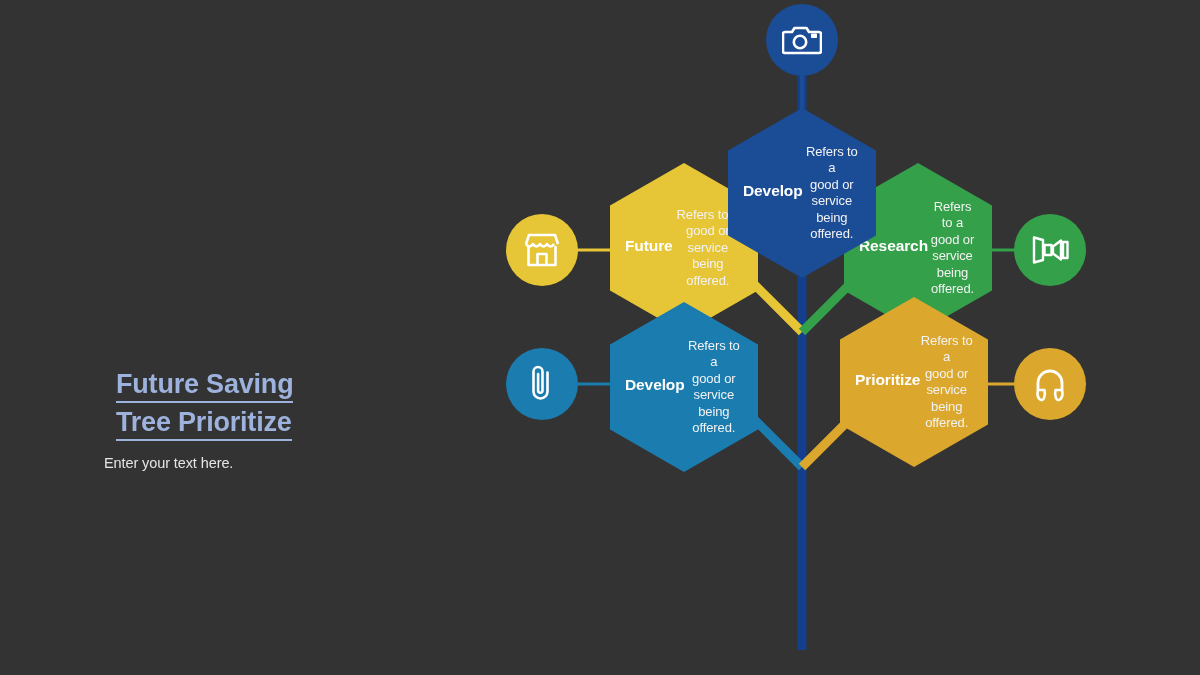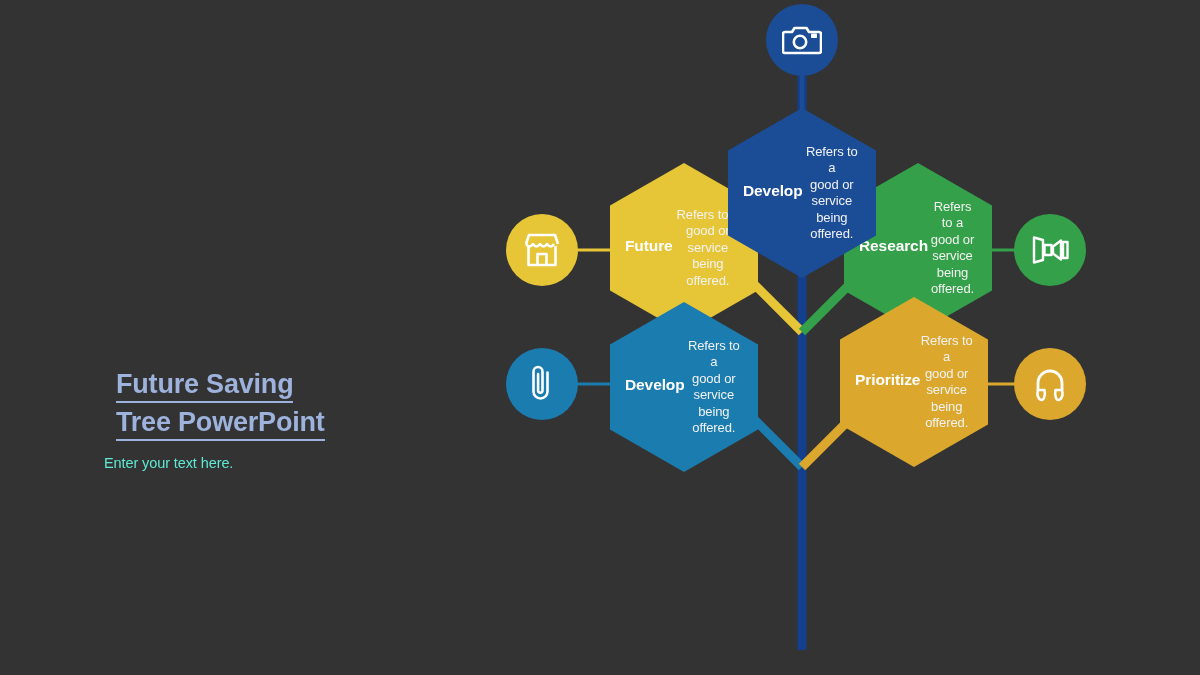--- a/index.html
+++ b/index.html
@@ -38,21 +38,21 @@
   #title .tline {
     display: block;
     width: fit-content;
     border-bottom: 2px solid #9DB2DC;
     padding-bottom: 1px;
     margin-bottom: 3px;
   }
   #subtitle {
     margin-top: 14px;
     font-size: 14.5px;
-    color: #5eead4;
+    color: #e5e5e5;
     letter-spacing: -0.1px;
   }
 
   
   #diagram {
     position: absolute;
     left: 440px;
     top: 0;
     width: 760px;
     height: 675px;
@@ -111,21 +111,21 @@
   .icon-circle svg { display: block; }
 </style>
 </head>
 <body>
 
 <div id="slide">
 
   <div id="text-block">
     <div id="title">
       <span class="tline">Future Saving</span>
-      <span class="tline">Tree PowerPoint</span>
+      <span class="tline">Tree Prioritize</span>
     </div>
     <div id="subtitle">Enter your text here.</div>
   </div>
 
   <div id="diagram">
 
     <svg class="layer" viewBox="0 0 760 675">
 
       <line x1="362" y1="72" x2="362" y2="650" stroke="#133F8C" stroke-width="9"></line>
 

